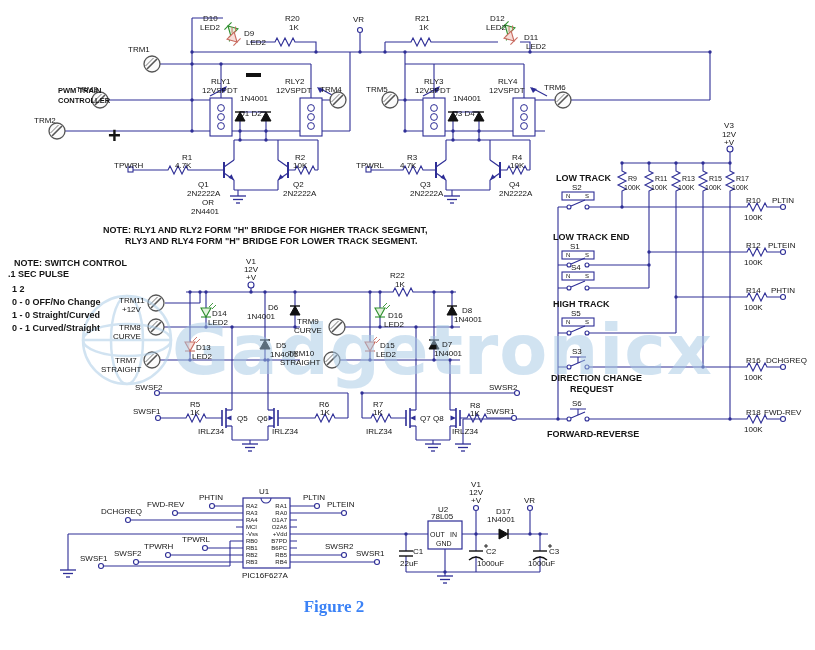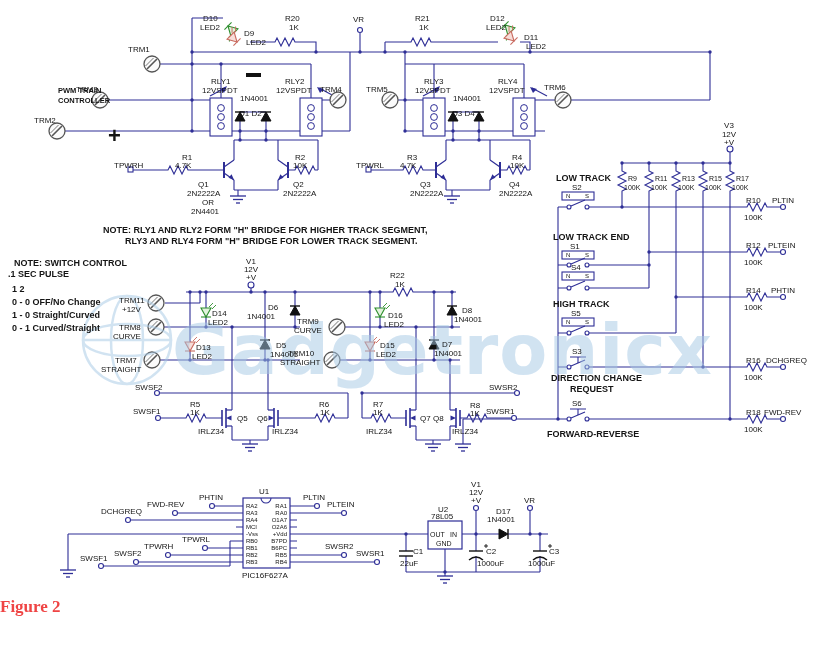--- a/index.html
+++ b/index.html
@@ -1,20 +1,20 @@
 <!DOCTYPE html>
 <html><head>
 <meta charset="utf-8">
 <style>
   html,body{margin:0;padding:0;background:#ffffff;}
   #stage{position:relative;width:815px;height:650px;background:#fff;overflow:hidden;
          font-family:"Liberation Sans",sans-serif;}
   svg text{font-family:"Liberation Sans",sans-serif;}
-  .caption{position:absolute;left:0;width:668px;text-align:left;
-           font-family:"Liberation Serif",serif;font-weight:bold;color:#ef4444;}
+  .caption{position:absolute;left:0;width:668px;text-align:center;
+           font-family:"Liberation Serif",serif;font-weight:bold;color:#3b82f6;}
   #cap1{top:597px;font-size:17px;}
   #cap2{top:616px;font-size:17px;margin-top:43px;}
   .wm-text{font-family:"DejaVu Sans",sans-serif;font-weight:bold;}
 </style>
 </head>
 <body>
 
 <div id="stage">
 <svg width="815" height="650" viewBox="0 0 815 650">
   <defs>

